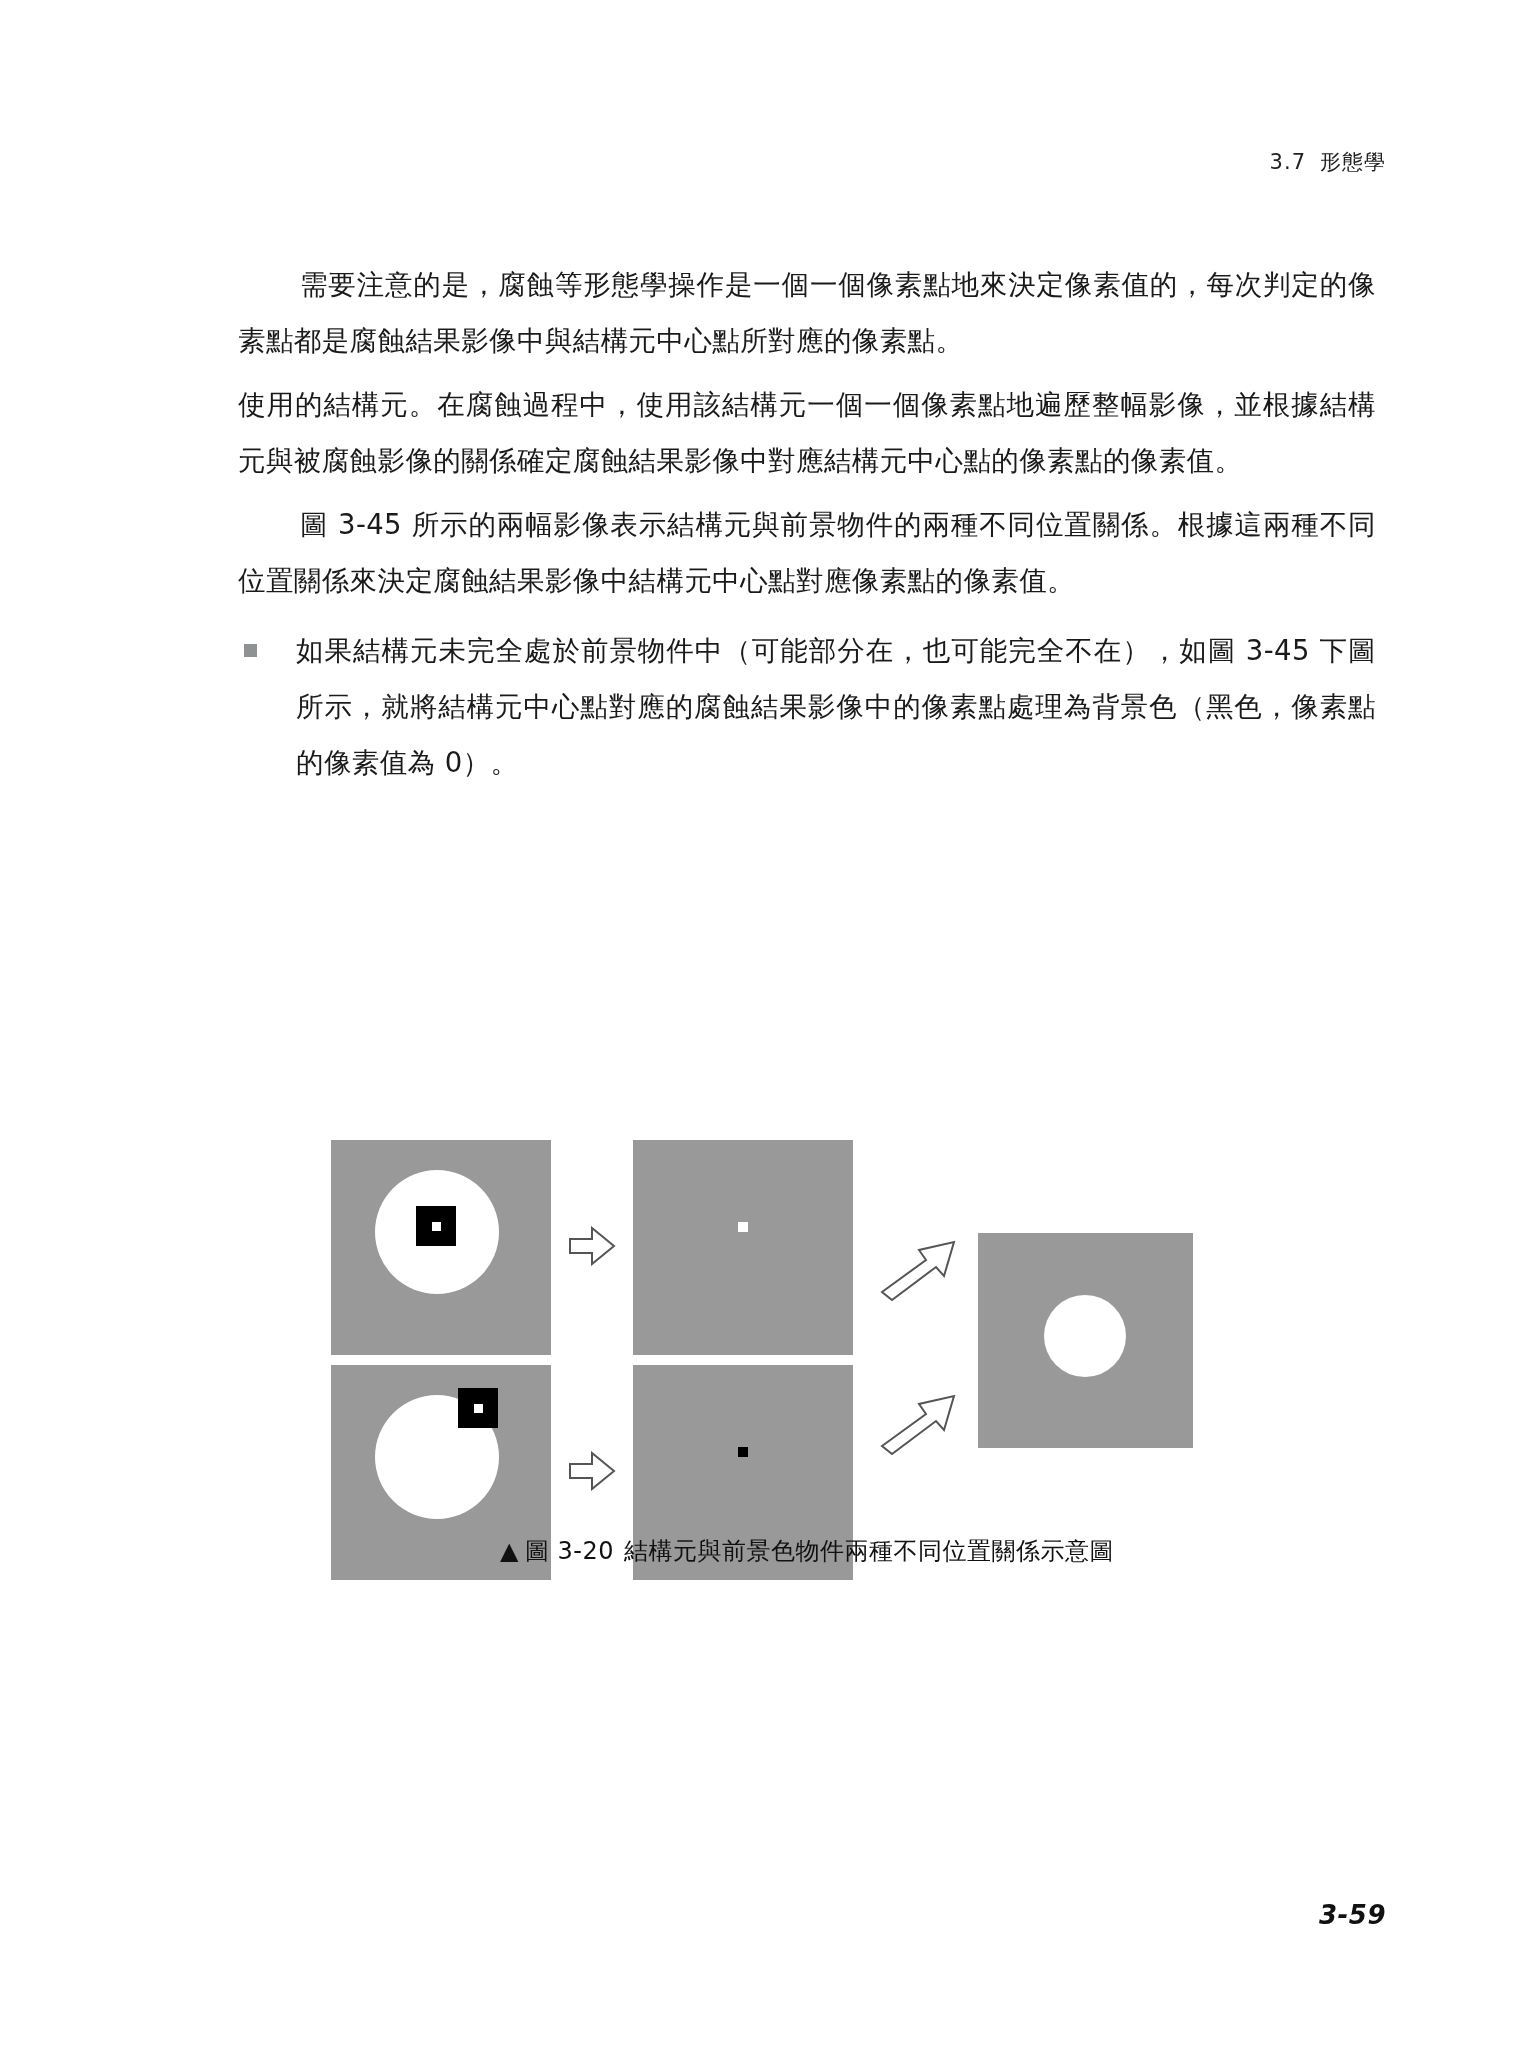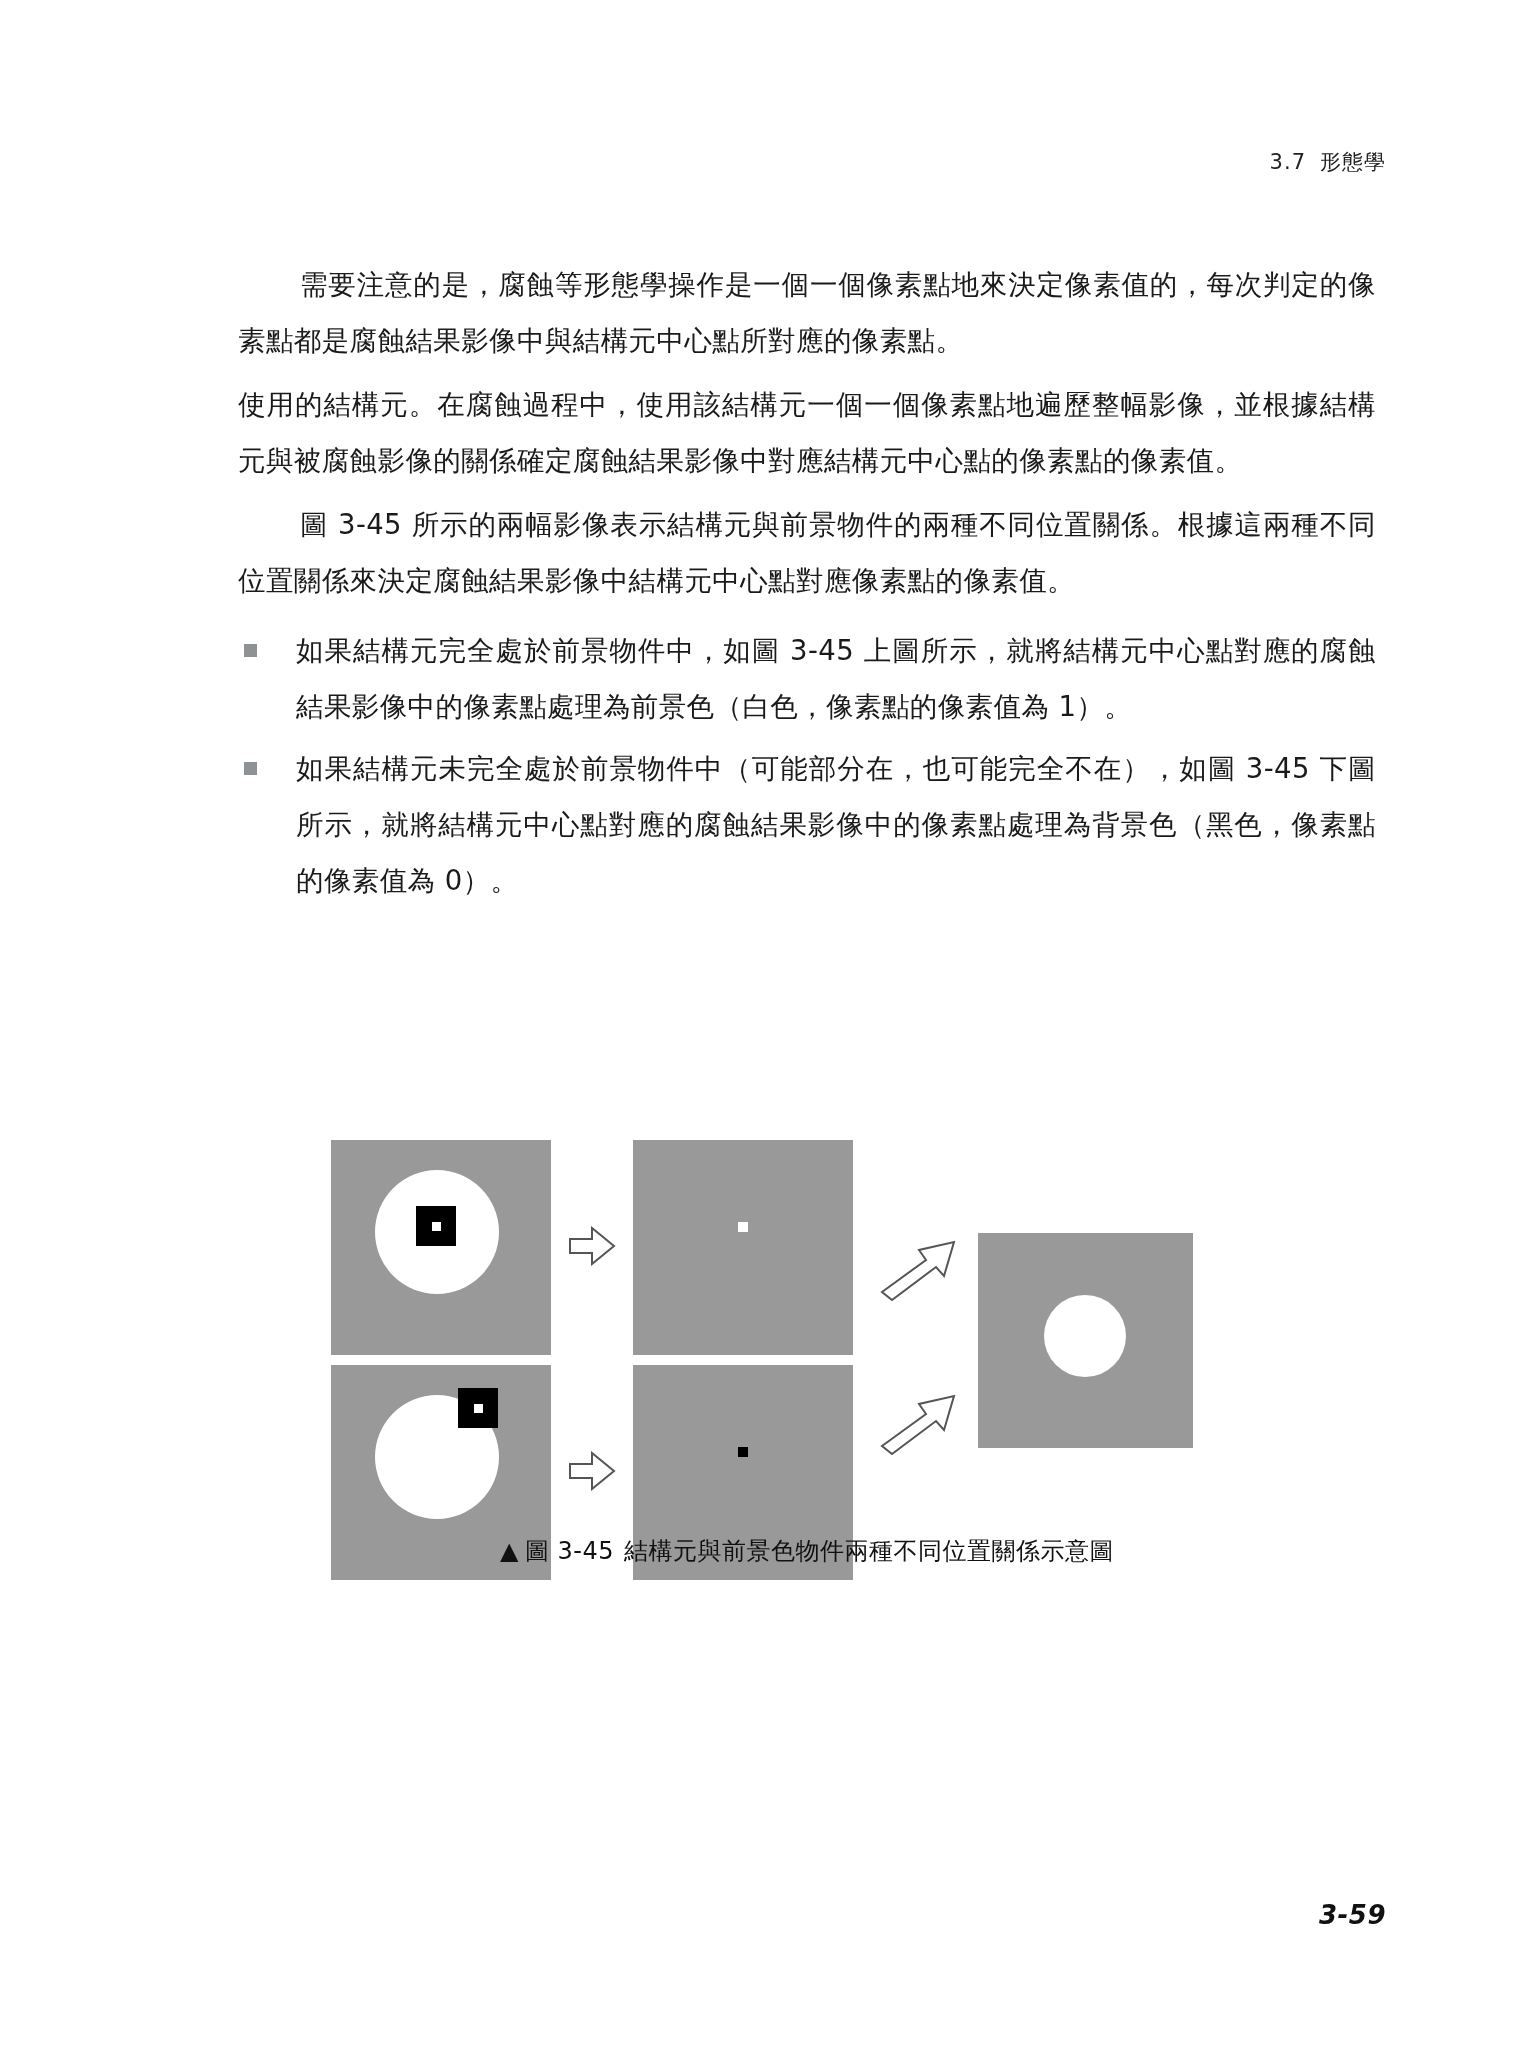--- a/index.html
+++ b/index.html
@@ -155,24 +155,20 @@
   </div>
 
   <div class="content">
     <p class="para indent">需要注意的是，腐蝕等形態學操作是一個一個像素點地來決定像素值的，每次判定的像素點都是腐蝕結果影像中與結構元中心點所對應的像素點。</p>
     <p class="para">使用的結構元。在腐蝕過程中，使用該結構元一個一個像素點地遍歷整幅影像，並根據結構元與被腐蝕影像的關係確定腐蝕結果影像中對應結構元中心點的像素點的像素值。</p>
     <p class="para indent">圖 3-45 所示的兩幅影像表示結構元與前景物件的兩種不同位置關係。根據這兩種不同位置關係來決定腐蝕結果影像中結構元中心點對應像素點的像素值。</p>
 
     <ul class="bullets">
       <li>
         <span class="marker"></span>
-        <span>如果結構元完全處於前景物件中，如圖 3-45 上圖所示，就將結構元中心點對應的腐蝕結果影像中的像素點處理為前景色（白色，像素點的像素值為 1）。</span>
-      </li>
-      <li>
-        <span class="marker"></span>
         <span>如果結構元未完全處於前景物件中（可能部分在，也可能完全不在），如圖 3-45 下圖所示，就將結構元中心點對應的腐蝕結果影像中的像素點處理為背景色（黑色，像素點的像素值為 0）。</span>
       </li>
     </ul>
   </div>
 
   <div class="figure">
     <div class="fig-canvas">
 
       <div class="gray-box" style="left:93px; top:0px; width:220px; height:215px;">
         <div class="white-circle" style="left:44px; top:30px; width:124px; height:124px;"></div>
@@ -213,19 +209,19 @@
       </svg>
 
       <div class="gray-box" style="left:740px; top:93px; width:215px; height:215px;">
         <div class="white-circle" style="left:66px; top:62px; width:82px; height:82px;"></div>
       </div>
 
     </div>
   </div>
 
   <div class="fig-caption" style="left:238px;">
-    <span class="tri">▲</span><span class="cap-num">圖 3-45</span><span>結構元與前景色物件兩種不同位置關係示意圖</span>
+    <span class="tri">▲</span><span class="cap-num">圖 3-20</span><span>結構元與前景色物件兩種不同位置關係示意圖</span>
   </div>
 
 
   <div class="folio">3-59</div>
 
 </div>
 
 </body></html>

